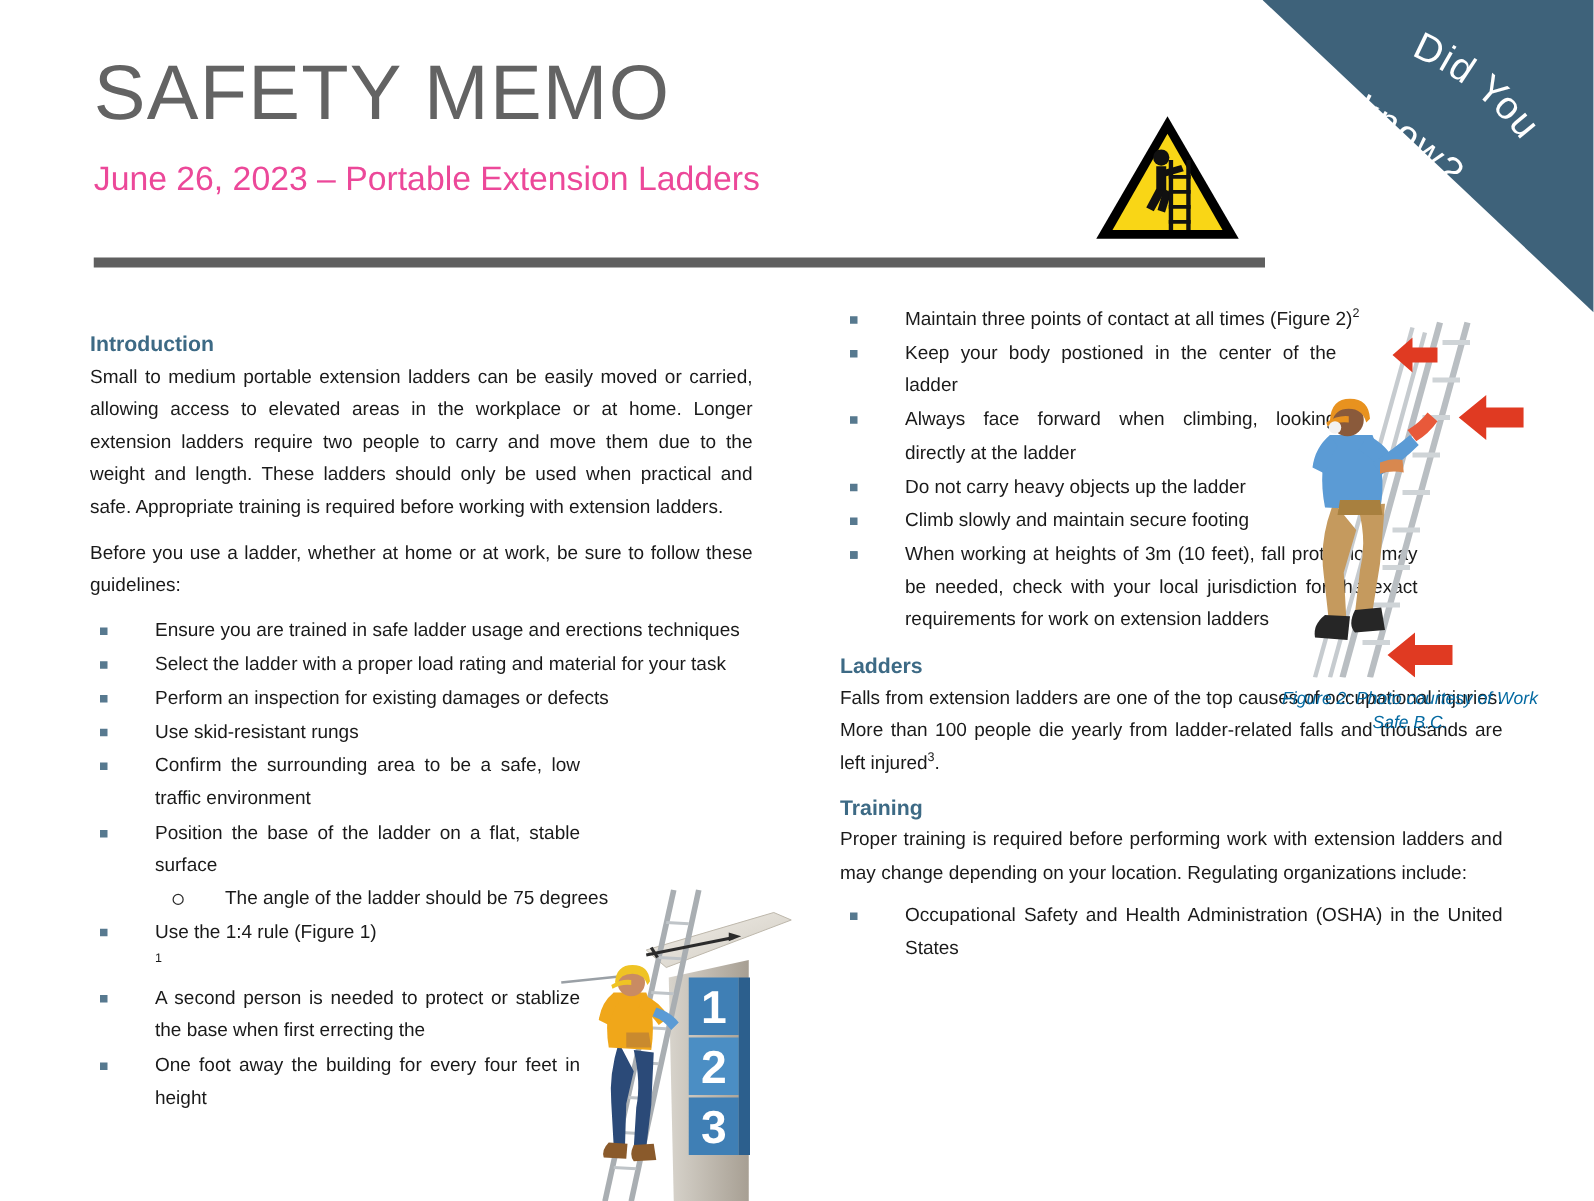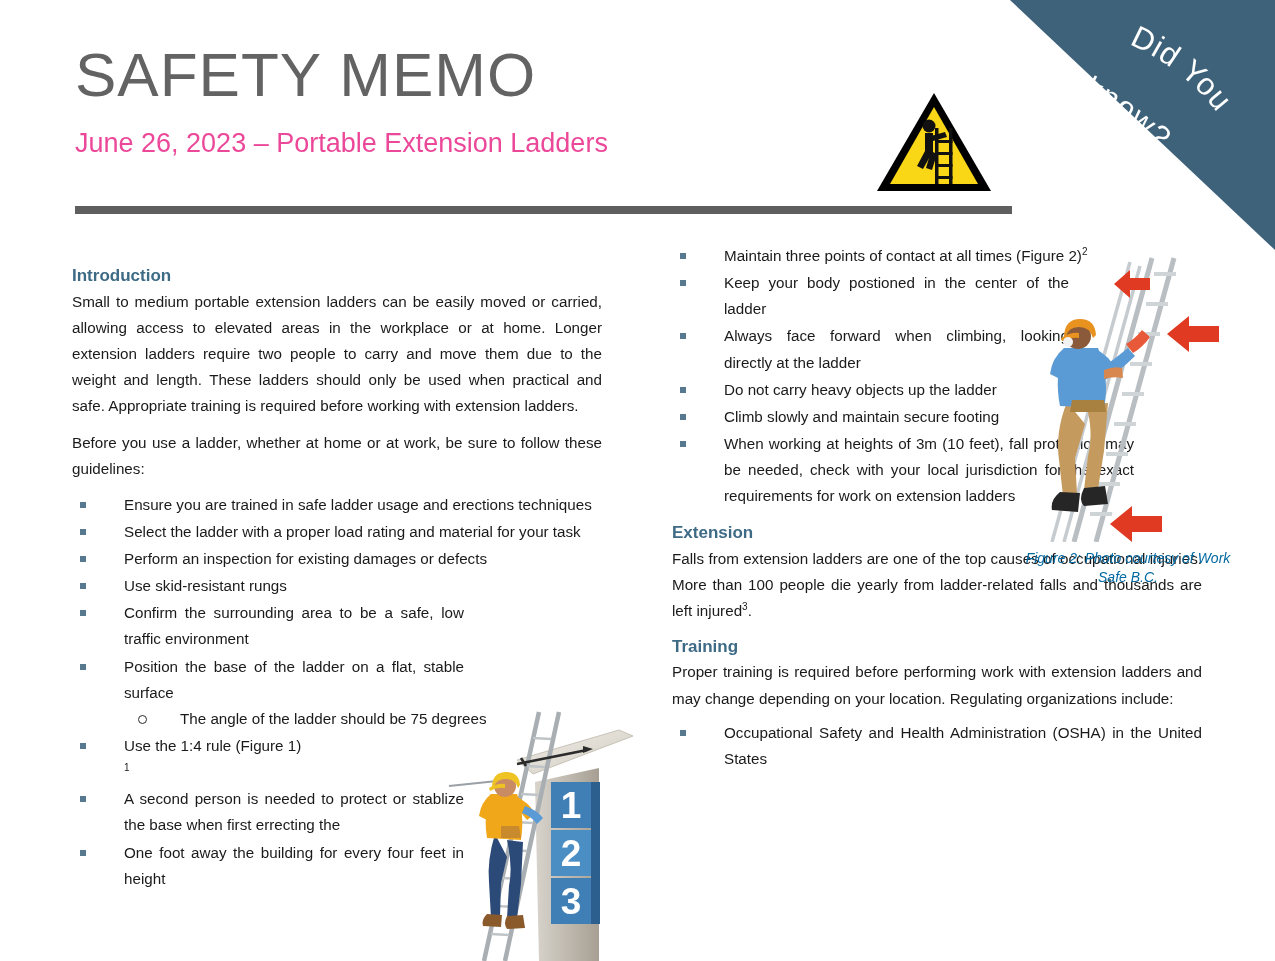--- a/index.html
+++ b/index.html
@@ -306,21 +306,21 @@
         </li>
       <li>
           <span class="sq"></span>
         </li>
       <li>
           <span class="sq"></span>
           <span style="display:block;max-width:410px;">When working at heights of 3m (10 feet), fall protection may be needed, check with your local jurisdiction for the exact requirements for work on extension ladders</span>
         </li>
     </ul>
 
-    <h2 class="section-heading spaced">Extension</h2>
+    <h2 class="section-heading spaced">Ladders</h2>
     <p class="body-para"><span>Falls from extension ladders are one of the top causes of occupational injuries. More than 100 people die yearly from ladder-related falls and thousands are left injured</span><sup>3</sup><span>.</span></p>
 
     <h2 class="section-heading">Training</h2>
     <p class="body-para last">Proper training is required before performing work with extension ladders and may change depending on your location. Regulating organizations include:</p>
 
     <ul class="bullets tight">
       <li><span class="sq"></span><span>Occupational Safety and Health Administration (OSHA) in the United States</span></li>
     </ul>
   </div>
 

